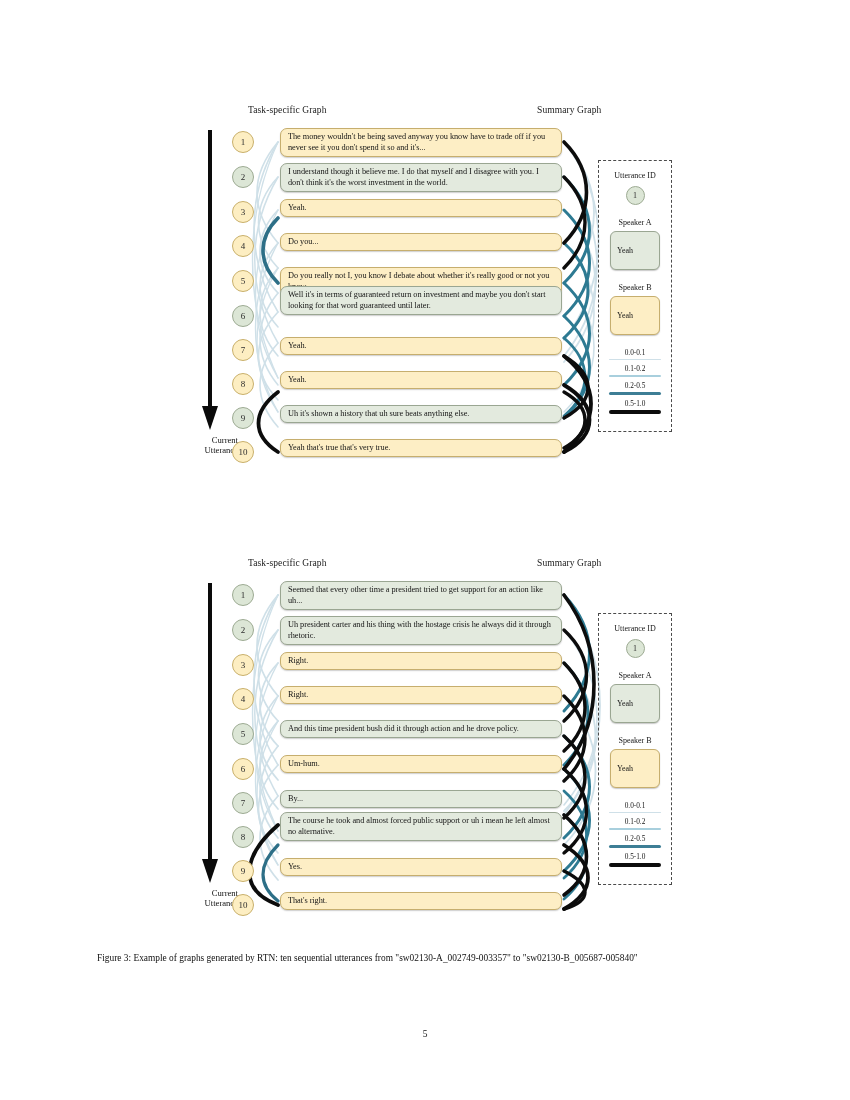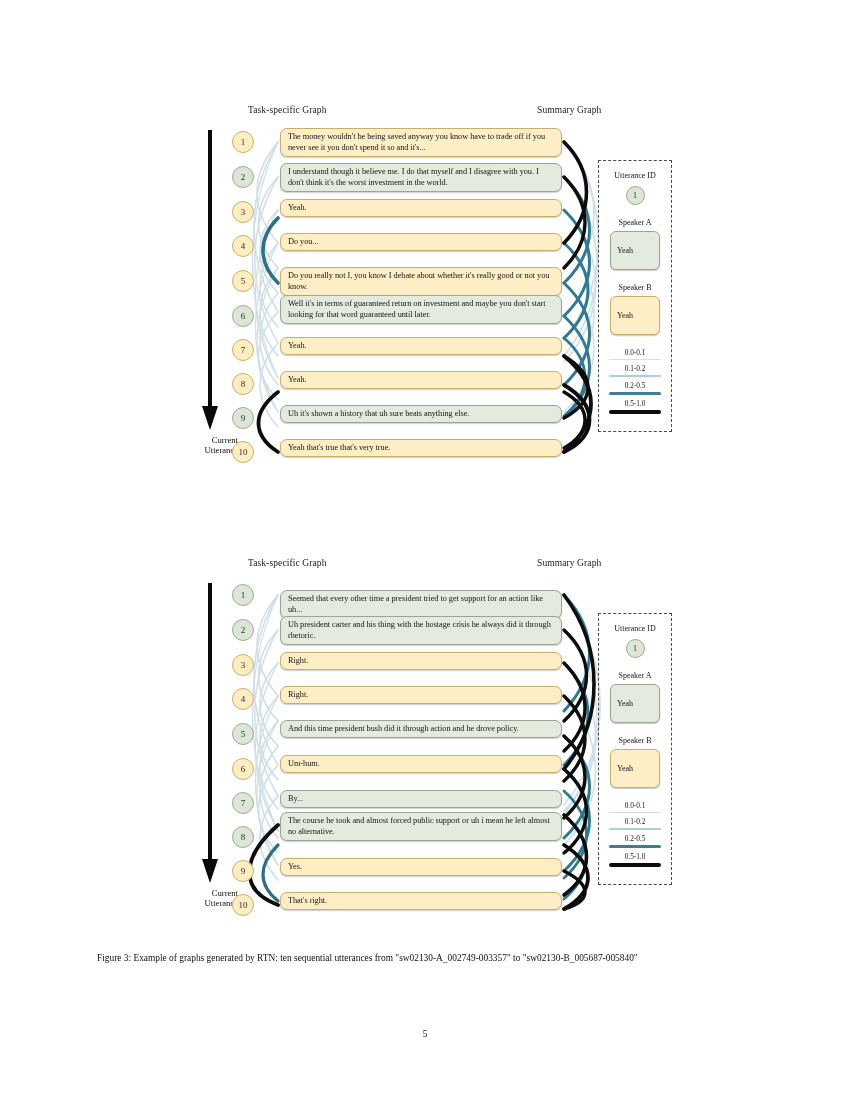--- a/index.html
+++ b/index.html
@@ -298,21 +298,21 @@
         <div class="id-circle spkA" style="top:282px">9</div>
         <div class="id-circle spkB" style="top:316px">10</div>
       </div>
 
       <div class="utt-col">
         <div class="utt-box spkB" style="top:8px">The money wouldn't be being saved anyway you know have to trade off if you never see it you don't spend it so and it's...</div>
         <div class="utt-box spkA" style="top:43px">I understand though it believe me. I do that myself and I disagree with you. I don't think it's the worst investment in the world.</div>
         <div class="utt-box spkB" style="top:79px">Yeah.</div>
         <div class="utt-box spkB" style="top:113px">Do you...</div>
         <div class="utt-box spkB" style="top:147px">Do you really not I, you know I debate about whether it's really good or not you know.</div>
-        <div class="utt-box spkA" style="top:175px">Well it's in terms of guaranteed return on investment and maybe you don't start looking for that word guaranteed until later.</div>
+        <div class="utt-box spkA" style="top:166px">Well it's in terms of guaranteed return on investment and maybe you don't start looking for that word guaranteed until later.</div>
         <div class="utt-box spkB" style="top:217px">Yeah.</div>
         <div class="utt-box spkB" style="top:251px">Yeah.</div>
         <div class="utt-box spkA" style="top:285px">Uh it's shown a history that uh sure beats anything else.</div>
         <div class="utt-box spkB" style="top:319px">Yeah that's true that's very true.</div>
       </div>
 
       <div class="legend">
         <div class="lg-title">Utterance ID</div>
         <div class="lg-circle">1</div>
         <div class="lg-spk">Speaker A</div>
@@ -413,21 +413,21 @@
         <div class="id-circle spkB" style="top:110px">4</div>
         <div class="id-circle spkA" style="top:145px">5</div>
         <div class="id-circle spkB" style="top:180px">6</div>
         <div class="id-circle spkA" style="top:214px">7</div>
         <div class="id-circle spkA" style="top:248px">8</div>
         <div class="id-circle spkB" style="top:282px">9</div>
         <div class="id-circle spkB" style="top:316px">10</div>
       </div>
 
       <div class="utt-col">
-        <div class="utt-box spkA" style="top:17px">Seemed that every other time a president tried to get support for an action like uh...</div>
+        <div class="utt-box spkA" style="top:8px">Seemed that every other time a president tried to get support for an action like uh...</div>
         <div class="utt-box spkA" style="top:43px">Uh president carter and his thing with the hostage crisis  he always did it through rhetoric.</div>
         <div class="utt-box spkB" style="top:79px">Right.</div>
         <div class="utt-box spkB" style="top:113px">Right.</div>
         <div class="utt-box spkA" style="top:147px">And this time president bush did it through action and he drove policy.</div>
         <div class="utt-box spkB" style="top:182px">Um-hum.</div>
         <div class="utt-box spkA" style="top:217px">By...</div>
         <div class="utt-box spkA" style="top:239px">The course he took and almost forced public support or uh i mean he left almost no alternative.</div>
         <div class="utt-box spkB" style="top:285px">Yes.</div>
         <div class="utt-box spkB" style="top:319px">That's right.</div>
       </div>

